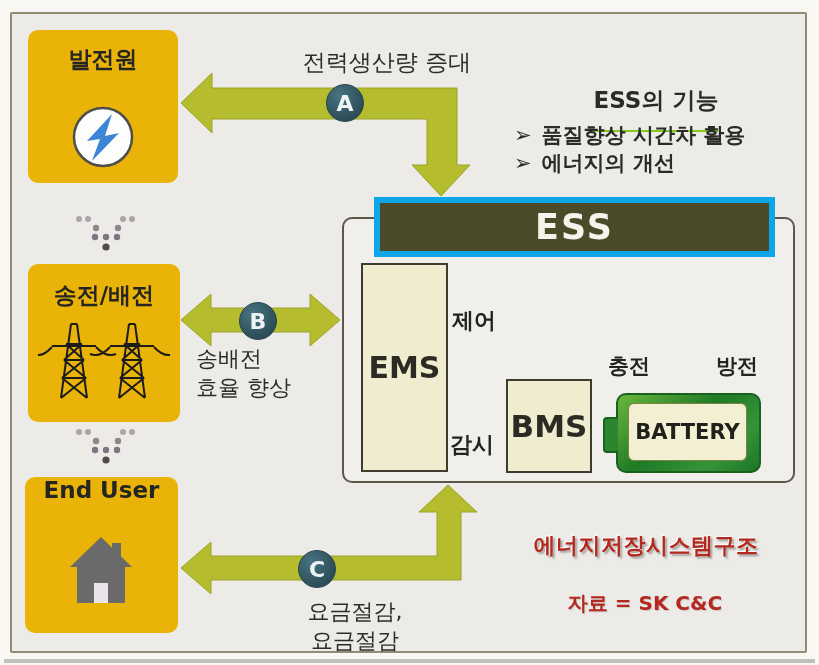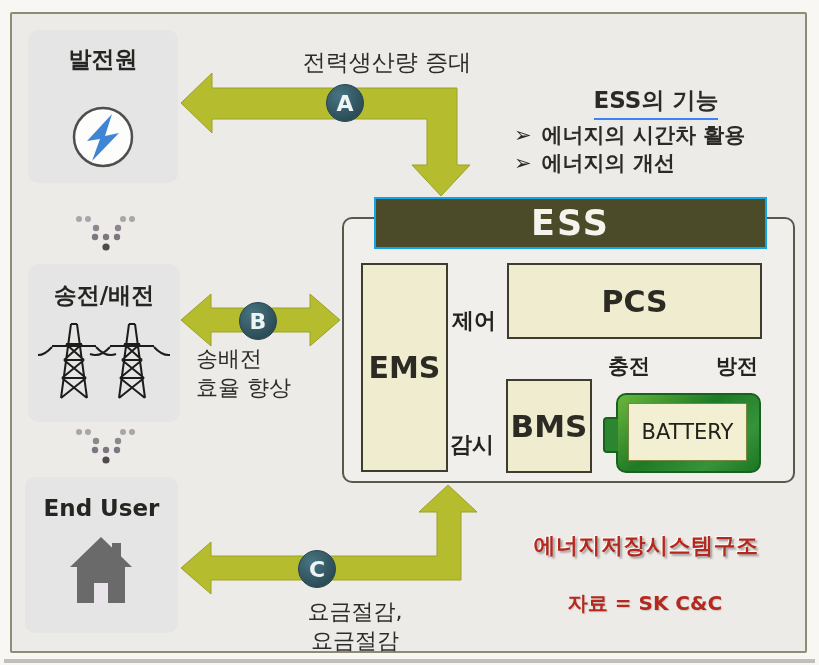--- a/index.html
+++ b/index.html
@@ -8,30 +8,30 @@
     font-family:"DejaVu Sans","Liberation Sans",sans-serif;overflow:hidden;
   }
   .frame{
     position:absolute;left:10px;top:12px;width:793px;height:637px;
     border:2px solid #8e8c72;background:#edebe7;border-radius:2px;
   }
   .scan-edge{position:absolute;left:4px;right:4px;bottom:2px;height:4px;background:#aeaca6;opacity:.75;}
   .layer{position:absolute;left:0;top:0;}
 
   
-  .node{position:absolute;background:#e5e5e5;border-radius:10px;}
+  .node{position:absolute;background:#eab308;border-radius:10px;}
   .node-title{text-align:center;font-weight:bold;font-size:23px;color:#252521;}
   #node-generation{left:28px;top:30px;width:150px;height:153px;}
   #node-generation .node-title{margin-top:14px;}
   #node-generation svg{position:absolute;left:42px;top:74px;}
   #node-transmission{left:28px;top:264px;width:152px;height:158px;}
   #node-transmission .node-title{margin-top:16px;}
   #node-transmission svg{position:absolute;left:10px;top:54px;}
   #node-enduser{left:25px;top:477px;width:153px;height:156px;}
-  #node-enduser .node-title{margin-top:18px;}
+  #node-enduser .node-title{}
   #node-enduser svg{position:absolute;left:45px;top:60px;}
 
   
   .badge{
     position:absolute;width:36px;height:36px;border-radius:50%;
     background:radial-gradient(circle at 35% 30%,#477481,#2c4d57 72%);
     border:1px solid #274650;color:#eef4f4;font-weight:bold;font-size:22px;
     display:flex;align-items:center;justify-content:center;
   }
   #badge-a{left:326px;top:84px;}
@@ -44,21 +44,21 @@
   #label-b{left:196px;top:344px;font-size:22px;line-height:29px;text-align:left;}
   #label-c{left:295px;top:597px;width:120px;font-size:22px;line-height:29px;text-align:center;}
 
   
   .ess-container{
     position:absolute;left:342px;top:217px;width:449px;height:262px;
     border:2px solid #5a584a;border-radius:10px;background:#f1efeb;
   }
   .ess-bar{
     position:absolute;left:374px;top:197px;width:389px;height:48px;
-    background:#4b4b2a;border:2px solid #0ea5e9;
+    background:#4b4b2a;border:6px solid #0ea5e9;
     display:flex;align-items:center;justify-content:center;
     color:#f4f3ec;font-weight:bold;font-size:35px;letter-spacing:2px;
   }
   .comp{
     position:absolute;background:#efecd0;border:2px solid #3d3c2f;
     display:flex;align-items:center;justify-content:center;
     font-weight:bold;color:#2b2b24;
   }
   #ems{left:361px;top:263px;width:83px;height:205px;font-size:30px;}
   #pcs{left:507px;top:263px;width:251px;height:72px;font-size:30px;}
@@ -68,35 +68,35 @@
     position:absolute;left:616px;top:393px;width:141px;height:76px;border-radius:10px;
     background:linear-gradient(140deg,#6ab73c 0%,#1f7a26 45%,#35943a 75%,#1d7524 100%);
     border:2px solid #18621d;
   }
   .batt-nub{
     position:absolute;left:-15px;top:22px;width:13px;height:32px;background:#2c8630;
     border:2px solid #18621d;border-right:none;border-radius:4px 0 0 4px;
   }
   .batt-inner{
     position:absolute;left:10px;top:8px;width:117px;height:56px;background:#f2efd3;
-    border-radius:0;border:1px solid #7c8440;
-    display:flex;align-items:center;justify-content:center;
-    font-weight:normal;font-size:21px;color:#21211c;
+    border-radius:6px;border:1px solid #7c8440;
+    display:flex;align-items:center;justify-content:center;
+    font-weight:bold;font-size:21px;color:#21211c;
   }
 
   .link-label{position:absolute;font-weight:bold;color:#232320;text-align:center;}
   #lbl-control{left:444px;top:306px;width:60px;font-size:22px;}
   #lbl-monitor{left:442px;top:430px;width:60px;font-size:22px;}
   #lbl-charge{left:604px;top:352px;width:50px;font-size:21px;}
   #lbl-discharge{left:712px;top:352px;width:50px;font-size:21px;}
 
   
   .fn-title{position:absolute;left:556px;top:85px;width:200px;text-align:center;
     font-size:23px;font-weight:bold;color:#2a2a26;}
-  .fn-title span{border-bottom:2px solid #3b82f6;padding-bottom:5px;}
+  .fn-title span{border-bottom:2px solid #84cc16;padding-bottom:17px;}
   .fn-items{position:absolute;left:514px;top:121px;}
   .fn-item{display:flex;gap:10px;font-size:21px;font-weight:bold;color:#2a2a26;line-height:28px;}
 
   
   .caption-title{
     position:absolute;left:488px;top:531px;width:316px;text-align:center;
     font-size:22px;font-weight:bold;color:#b5281e;letter-spacing:.5px;
     text-shadow:-1px -1px 0 rgba(255,255,255,.85), 2px 2px 2px rgba(110,110,110,.6);
   }
   .caption-source{
@@ -202,23 +202,20 @@
   <div class="badge" id="badge-c">C</div>
 
   <div class="ess-container"></div>
   <div class="ess-bar">
     <span>ESS</span>
   </div>
 
   <div class="comp" id="ems">
     <span>EMS</span>
   </div>
-  <div class="comp" id="pcs">
-    <span>PCS</span>
-  </div>
   <div class="comp" id="bms">
     <span>BMS</span>
   </div>
 
   <div class="batt-outer">
     <div class="batt-nub"></div>
     <div class="batt-inner">
       <span>BATTERY</span>
     </div>
   </div>
@@ -227,21 +224,21 @@
   <div class="link-label" id="lbl-monitor">감시</div>
   <div class="link-label" id="lbl-charge">충전</div>
   <div class="link-label" id="lbl-discharge">방전</div>
 
   <div class="fn-title">
     <span>ESS의 기능</span>
   </div>
   <div class="fn-items">
     <div class="fn-item">
       <span>➢</span>
-      <span>에너지의 시간차 활용</span>
+      <span>품질향상 시간차 활용</span>
     </div>
     <div class="fn-item">
       <span>➢</span>
       <span>에너지의 개선</span>
     </div>
   </div>
 
   <div class="caption-title">에너지저장시스템구조</div>
   <div class="caption-source">자료 = SK C&amp;C</div>
 </div>

